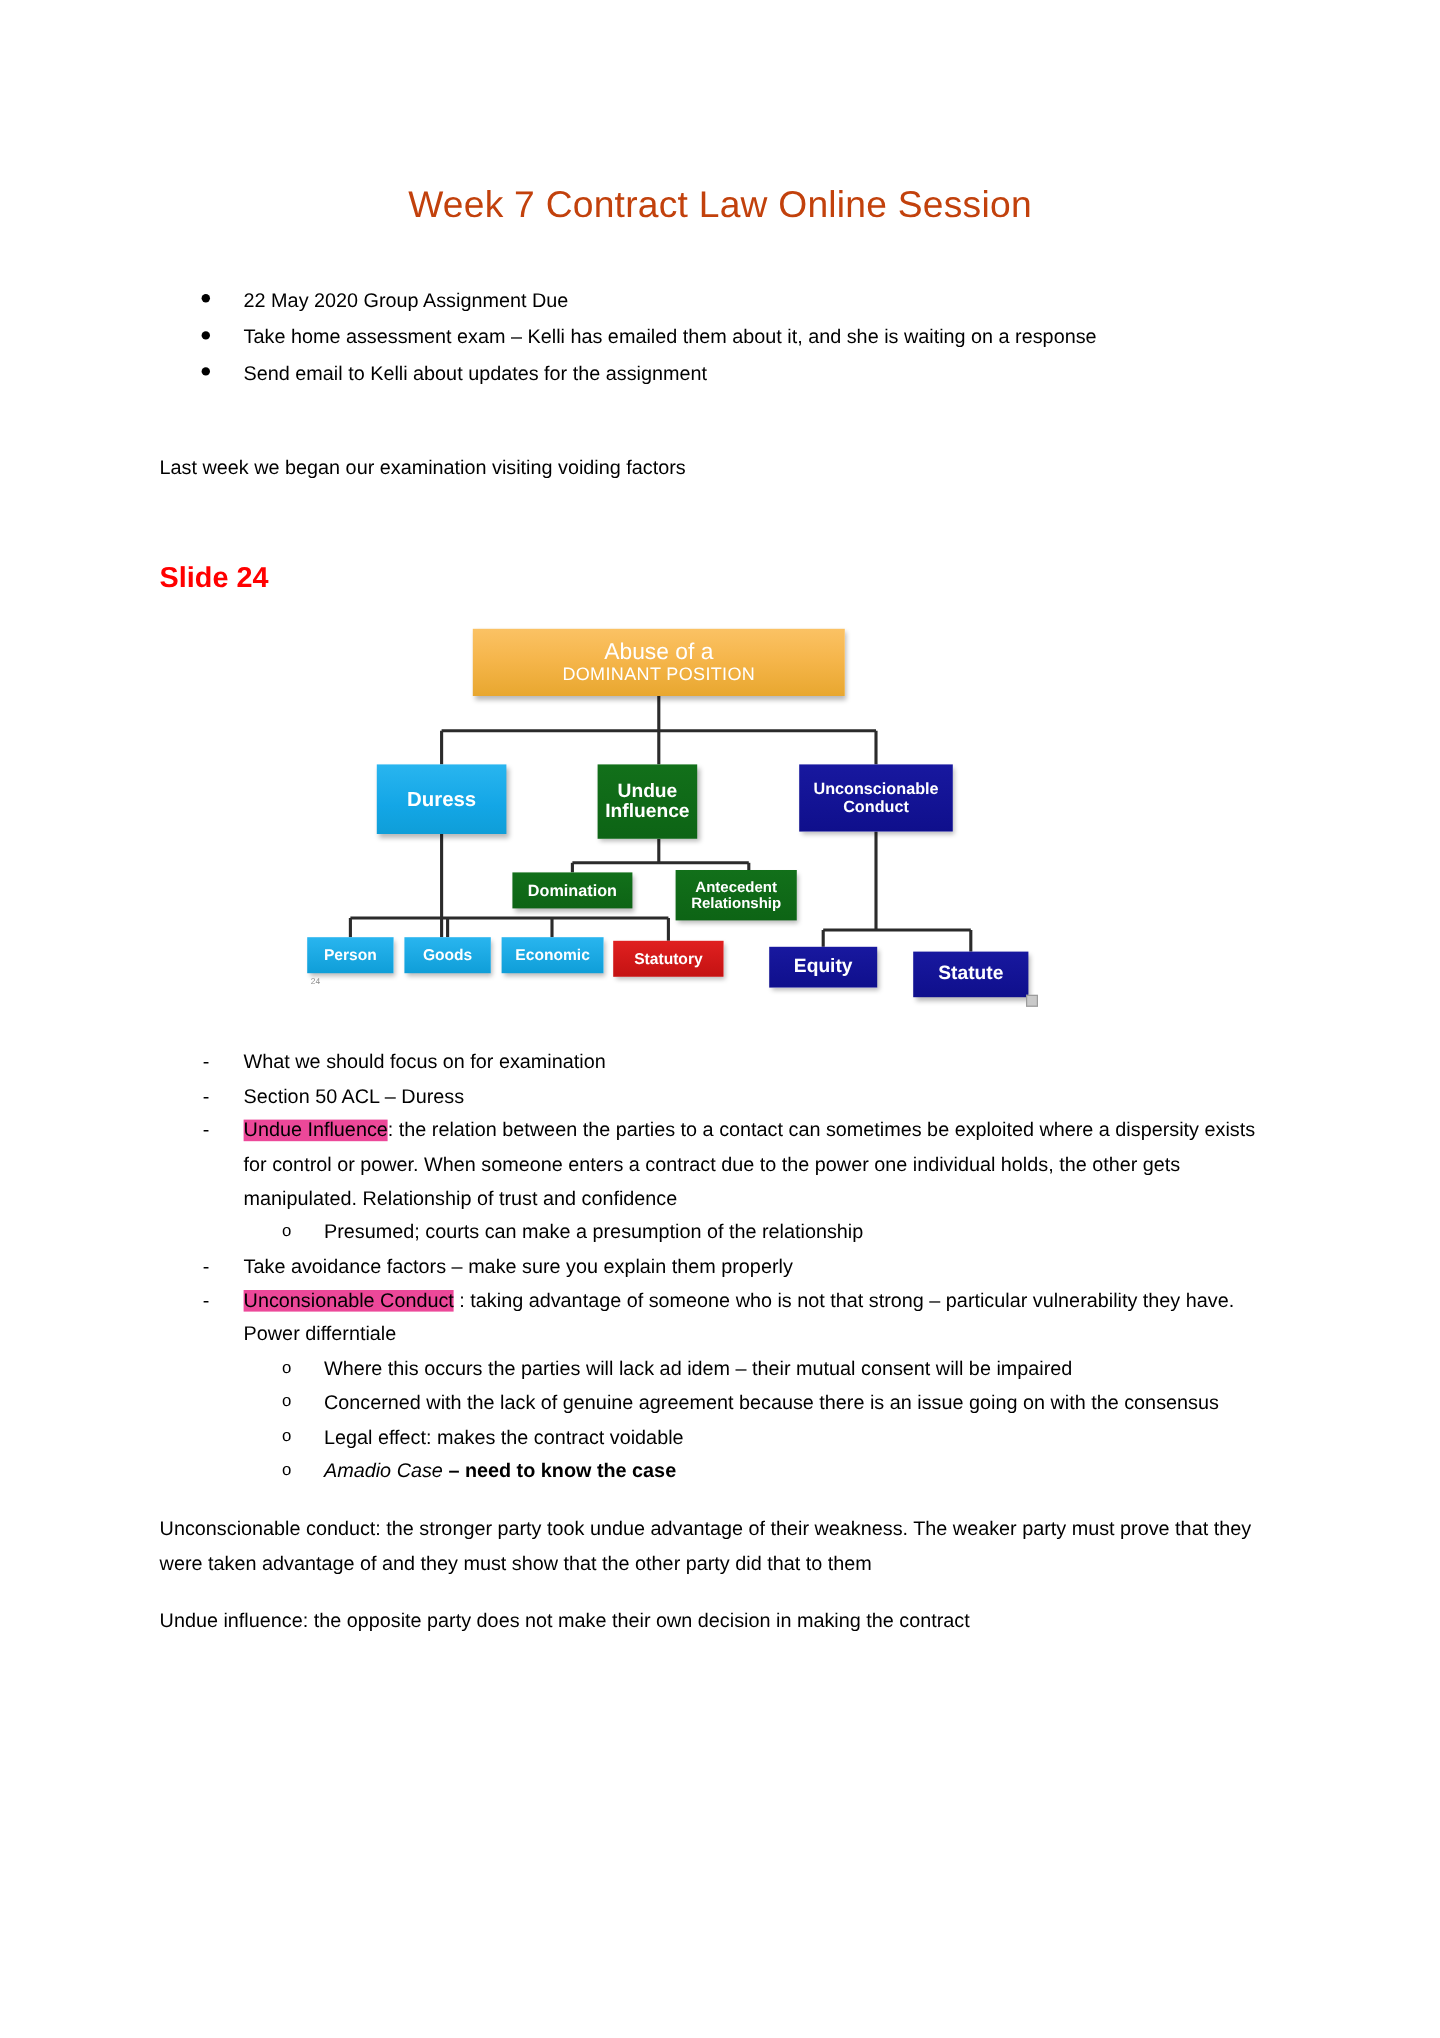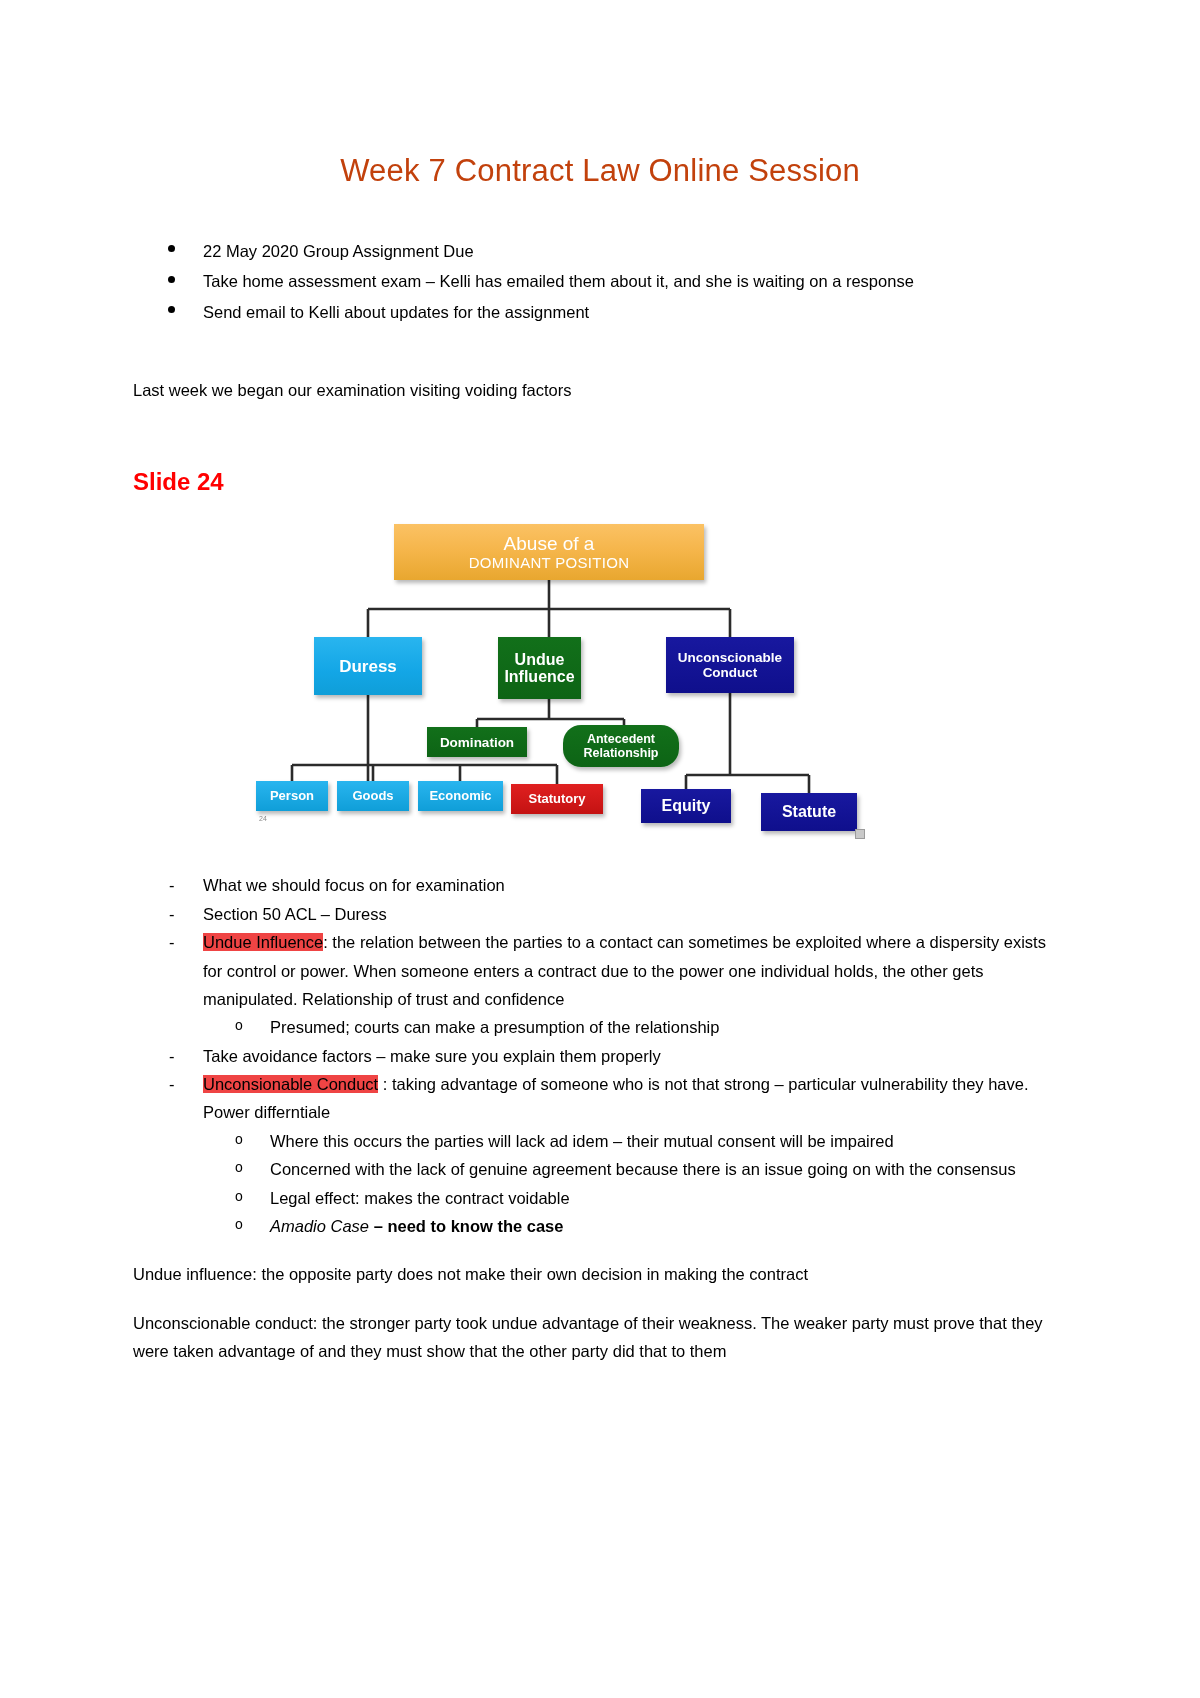--- a/index.html
+++ b/index.html
@@ -133,24 +133,23 @@
     background: #13139b;
     background: linear-gradient(180deg,#18189f 0%, #0f0f8c 100%);
     font-size: 13.5px;
   }
   .box-domination {
     left: 294px; top: 208px; width: 100px; height: 30px;
     background: linear-gradient(180deg,#12701a 0%, #0d6415 100%);
     font-size: 13.5px;
   }
   .box-antecedent {
-    left: 430px; top: 206px; width: 116px; height: 42px;
+    left: 430px; top: 206px; width: 101px; height: 42px;
     background: linear-gradient(180deg,#12701a 0%, #0d6415 100%);
     font-size: 12.5px;
-    border-radius: 18px;
   }
   .box-person {
     left: 123px; top: 262px; width: 72px; height: 30px;
     background: linear-gradient(180deg,#29b5ef 0%, #0f9ed8 100%);
     font-size: 13px;
   }
   .box-goods {
     left: 204px; top: 262px; width: 72px; height: 30px;
     background: linear-gradient(180deg,#29b5ef 0%, #0f9ed8 100%);
     font-size: 13px;
@@ -226,21 +225,21 @@
     padding-left: 67px;
     font-size: 16.5px;
     line-height: 1.72;
   }
   ul.sub-list > li .omark {
     position: absolute;
     left: 32px;
     top: 0;
     font-size: 14px;
   }
-  .hl { background: #ef4444; }
+  .hl { background: #ec4899; }
   .ital { font-style: italic; }
   .bld { font-weight: bold; }
 
   .tail-para {
     font-size: 16.5px;
     line-height: 1.72;
     margin: 20px 0 0 0;
   }
 </style>
 </head>
@@ -394,17 +393,17 @@
             <span>Legal effect: makes the contract voidable</span>
           </li>
           <li>
             <span class="omark">o</span>
             <span class="ital">Amadio Case</span><span class="bld"> – need to know the case</span>
           </li>
         </ul>
       </li>
     </ul>
 
+    <p class="tail-para">Unconscionable conduct: the stronger party took undue advantage of their weakness. The weaker party must prove that they were taken advantage of and they must show that the other party did that to them</p>
     <p class="tail-para">Undue influence: the opposite party does not make their own decision in making the contract</p>
-    <p class="tail-para">Unconscionable conduct: the stronger party took undue advantage of their weakness. The weaker party must prove that they were taken advantage of and they must show that the other party did that to them</p>
 
   </div>
 </div>
 
 </body></html>

